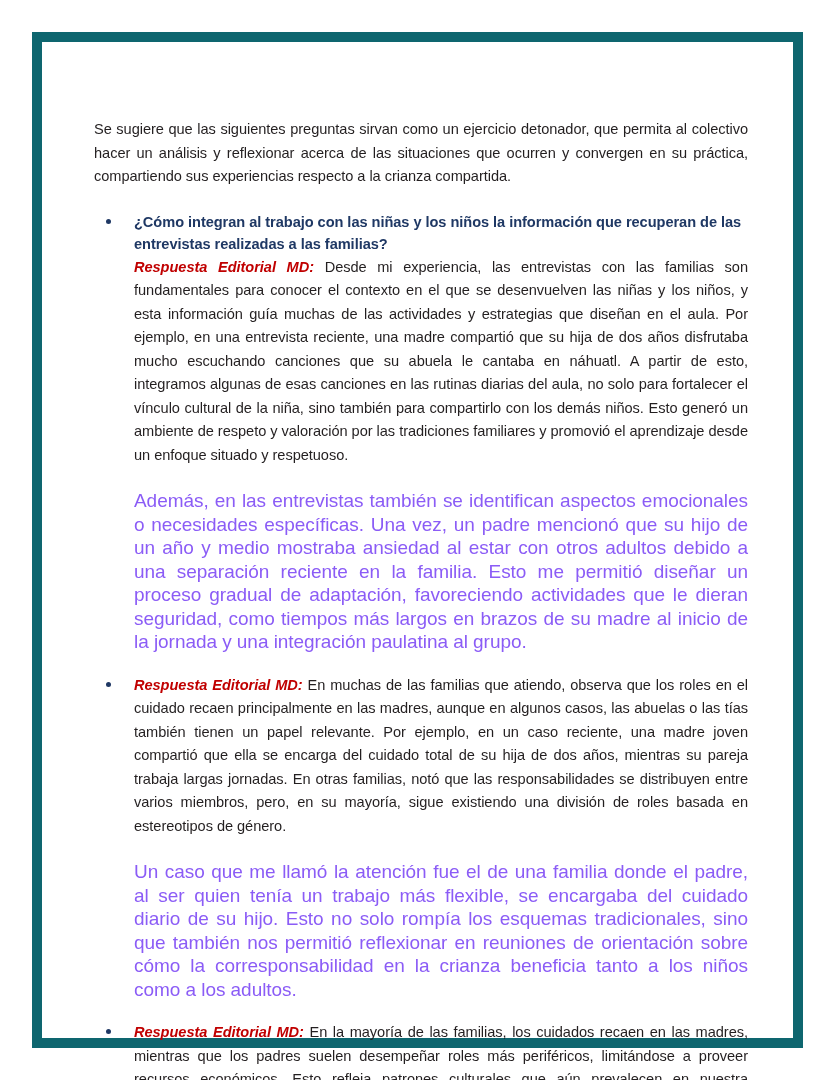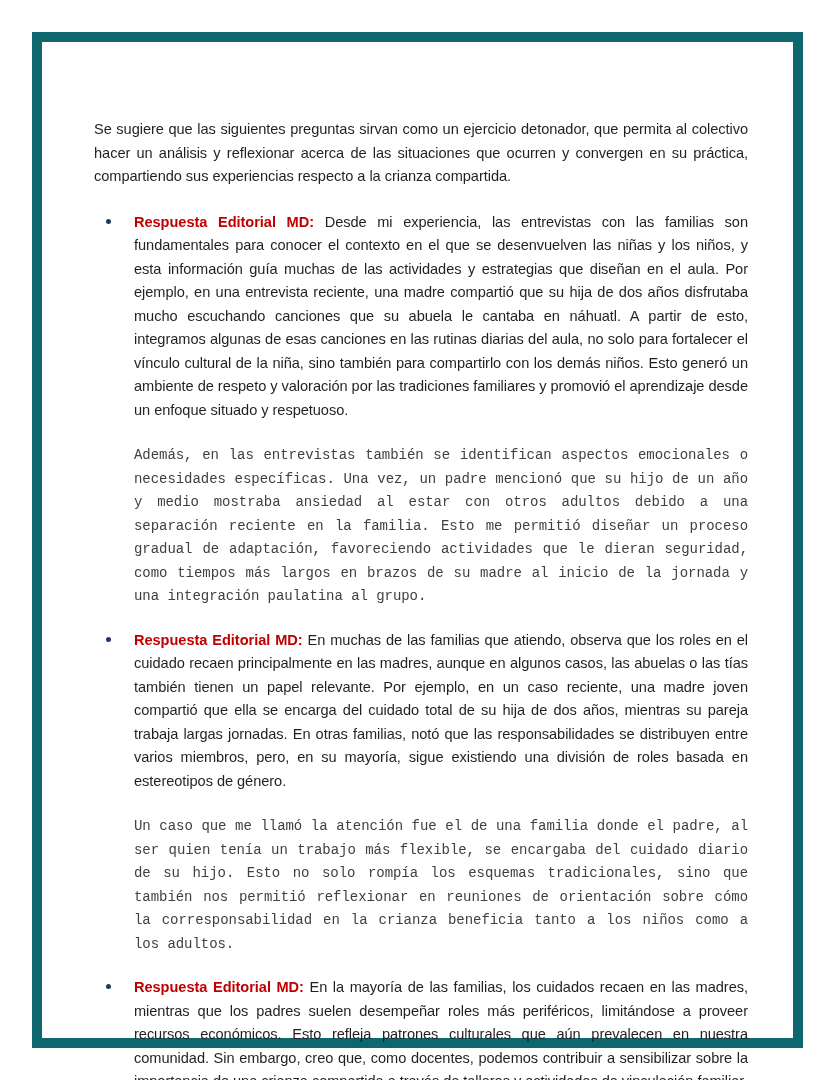--- a/index.html
+++ b/index.html
@@ -88,50 +88,51 @@
     font-size: 14.6px;
     line-height: 23.5px;
     text-align: justify;
     margin: 0;
     letter-spacing: -0.05px;
   }
 
   .answer-label {
     color: #c00000;
     font-weight: bold;
+    font-style: italic;
   }
 
   .para {
-    color: #404040;
-    font-size: 14px;
+    color: #8b5cf6;
+    font-size: 19px;
     line-height: 23.5px;
     text-align: justify;
     margin: 22px 0 0 0;
     padding-left: 40px;
     letter-spacing: -0.05px;
-    font-family: Liberation Mono, monospace;
   }
 
   .spacer-after-para {
     margin-bottom: 20px;
   }
 </style>
 </head>
 <body>
 
 <div id="page">
 
   <div id="frame"></div>
 
   <div id="content">
 
     <p class="intro">Se sugiere que las siguientes preguntas sirvan como un ejercicio detonador, que permita al colectivo hacer un análisis y reflexionar acerca de las situaciones que ocurren y convergen en su práctica, compartiendo sus experiencias respecto a la crianza compartida.</p>
 
     <div class="qblock">
       <span class="bullet"></span>
+      <p class="question">¿Cómo integran al trabajo con las niñas y los niños la información que recuperan de las entrevistas realizadas a las familias?</p>
       <p class="answer"><span class="answer-label">Respuesta Editorial MD:</span><span> Desde mi experiencia, las entrevistas con las familias son fundamentales para conocer el contexto en el que se desenvuelven las niñas y los niños, y esta información guía muchas de las actividades y estrategias que diseñan en el aula. Por ejemplo, en una entrevista reciente, una madre compartió que su hija de dos años disfrutaba mucho escuchando canciones que su abuela le cantaba en náhuatl. A partir de esto, integramos algunas de esas canciones en las rutinas diarias del aula, no solo para fortalecer el vínculo cultural de la niña, sino también para compartirlo con los demás niños. Esto generó un ambiente de respeto y valoración por las tradiciones familiares y promovió el aprendizaje desde un enfoque situado y respetuoso.</span></p>
     </div>
     <p class="para spacer-after-para">Además, en las entrevistas también se identifican aspectos emocionales o necesidades específicas. Una vez, un padre mencionó que su hijo de un año y medio mostraba ansiedad al estar con otros adultos debido a una separación reciente en la familia. Esto me permitió diseñar un proceso gradual de adaptación, favoreciendo actividades que le dieran seguridad, como tiempos más largos en brazos de su madre al inicio de la jornada y una integración paulatina al grupo.</p>
 
     <div class="qblock">
       <span class="bullet"></span>
       <p class="answer"><span class="answer-label">Respuesta Editorial MD:</span><span> En muchas de las familias que atiendo, observa que los roles en el cuidado recaen principalmente en las madres, aunque en algunos casos, las abuelas o las tías también tienen un papel relevante. Por ejemplo, en un caso reciente, una madre joven compartió que ella se encarga del cuidado total de su hija de dos años, mientras su pareja trabaja largas jornadas. En otras familias, notó que las responsabilidades se distribuyen entre varios miembros, pero, en su mayoría, sigue existiendo una división de roles basada en estereotipos de género.</span></p>
     </div>
     <p class="para spacer-after-para">Un caso que me llamó la atención fue el de una familia donde el padre, al ser quien tenía un trabajo más flexible, se encargaba del cuidado diario de su hijo. Esto no solo rompía los esquemas tradicionales, sino que también nos permitió reflexionar en reuniones de orientación sobre cómo la corresponsabilidad en la crianza beneficia tanto a los niños como a los adultos.</p>
 

